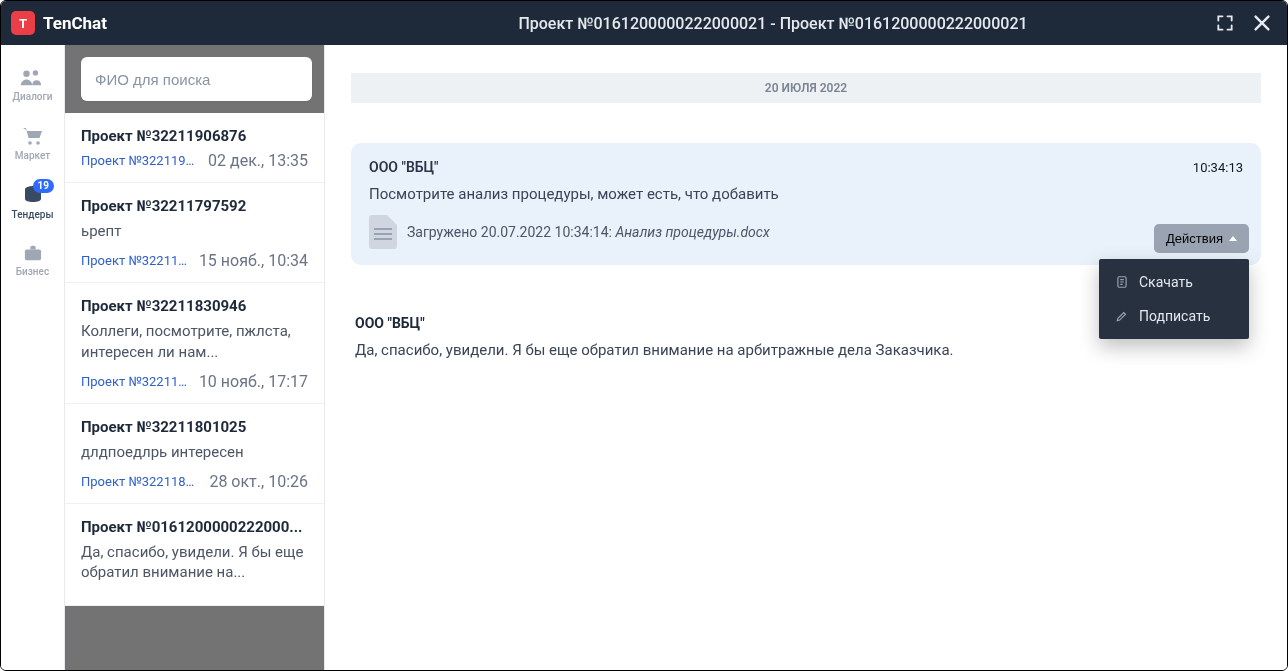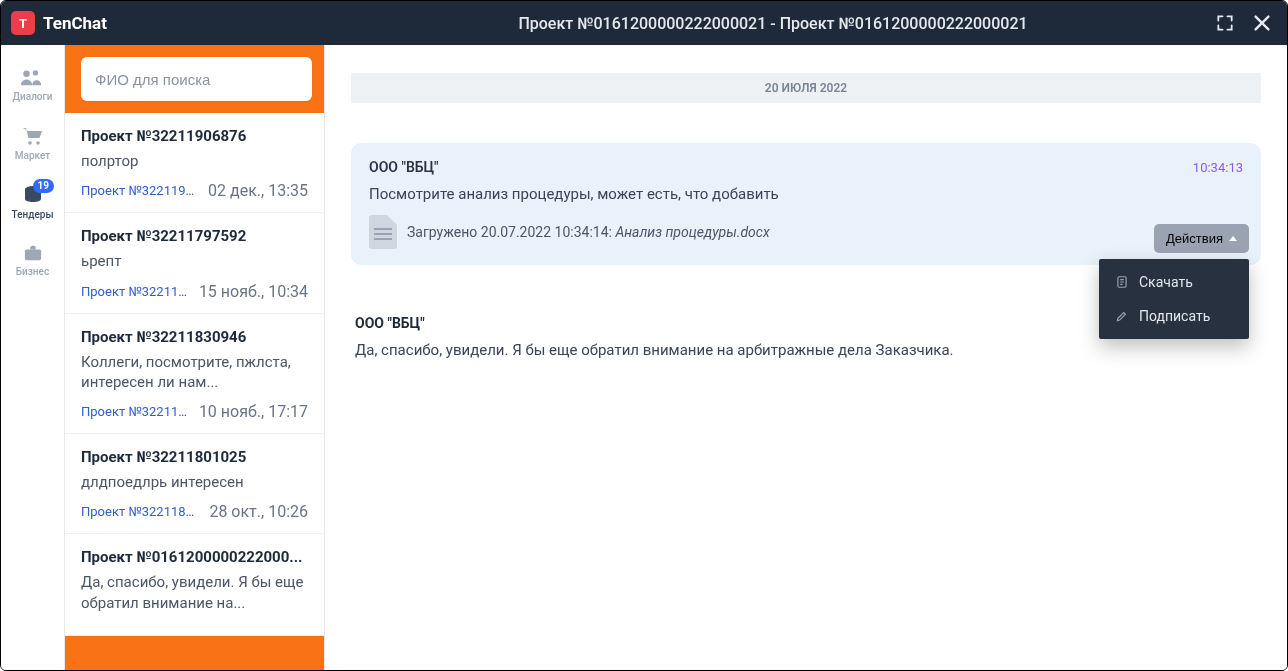--- a/index.html
+++ b/index.html
@@ -104,21 +104,21 @@
   background:#2f6bff;
   color:#fff;
   font-size:10px;
   font-weight:700;
   border-radius:9px;
   padding:1px 5px;
   line-height:1.2;
 }
 .list-col {
   width: 260px;
-  background:#f97316;
+  background:#737373;
   border-right:1px solid #e7e9ed;
   display:flex;
   flex-direction:column;
   min-height:0;
 }
 .search-wrap { padding: 12px 12px 12px 16px; }
 .search-input {
   width:100%;
   height:44px;
   border:none;
@@ -163,21 +163,21 @@
 }
 .msg-card {
   background:#e9f1fa;
   border-radius:10px;
   padding: 16px 18px 16px 18px;
   margin: 24px 0 12px;
   position:relative;
 }
 .msg-head { display:flex; justify-content:space-between; align-items:center; margin-bottom:10px;}
 .msg-author { font-size:14px; font-weight:600; color:#2a3446; }
-.msg-time { font-size:13px; color:#8b5cf6; }
+.msg-time { font-size:13px; color:#0f172a; }
 .msg-text { font-size:15px; color:#3a4456; margin-bottom:12px; }
 .attach-row { display:flex; align-items:center; gap:10px; }
 .file-icon {
   width:28px; height:34px;
   background:#cfd6df;
   border-radius:3px;
   position:relative;
   flex-shrink:0;
 }
 .file-icon::before{
@@ -288,21 +288,20 @@
       </div>
     </div>
 
     <div class="list-col">
       <div class="search-wrap">
         <input class="search-input" placeholder="ФИО для поиска" style="">
       </div>
       <div class="project-list">
         <div class="project-item">
           <div class="pi-title">Проект №32211906876</div>
-          <div class="pi-preview">полртор</div>
           <div class="pi-meta">
             <span class="pi-link">Проект №32211906...</span>
             <span class="pi-date">02 дек., 13:35</span>
           </div>
         </div>
         <div class="project-item">
           <div class="pi-title">Проект №32211797592</div>
           <div class="pi-preview">ьрепт</div>
           <div class="pi-meta">
             <span class="pi-link">Проект №32211797...</span>

